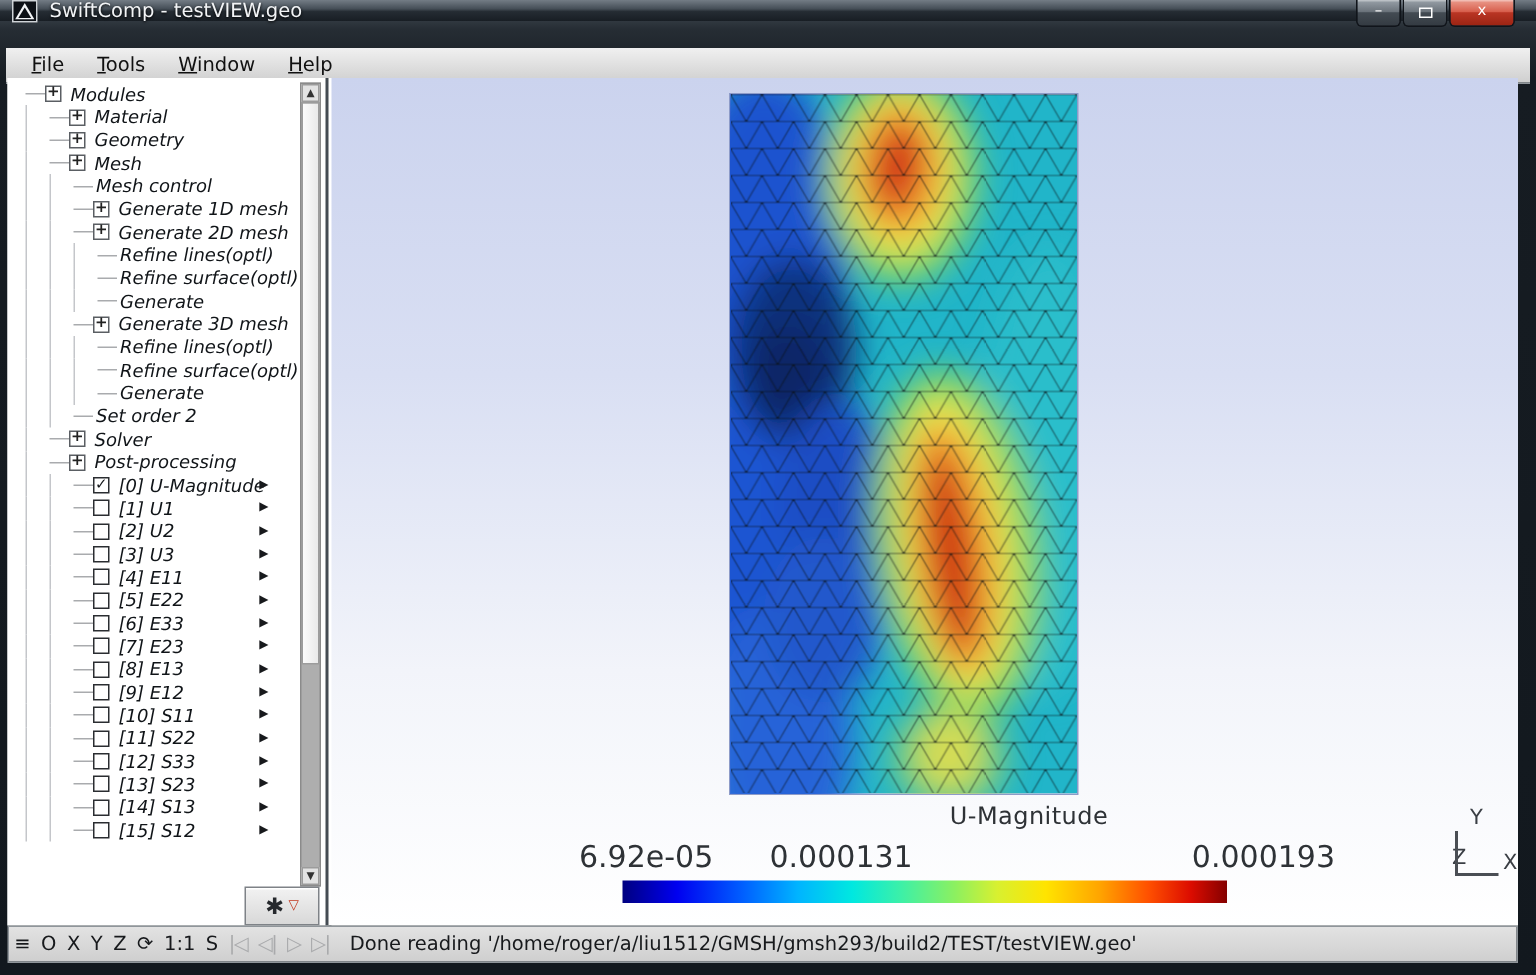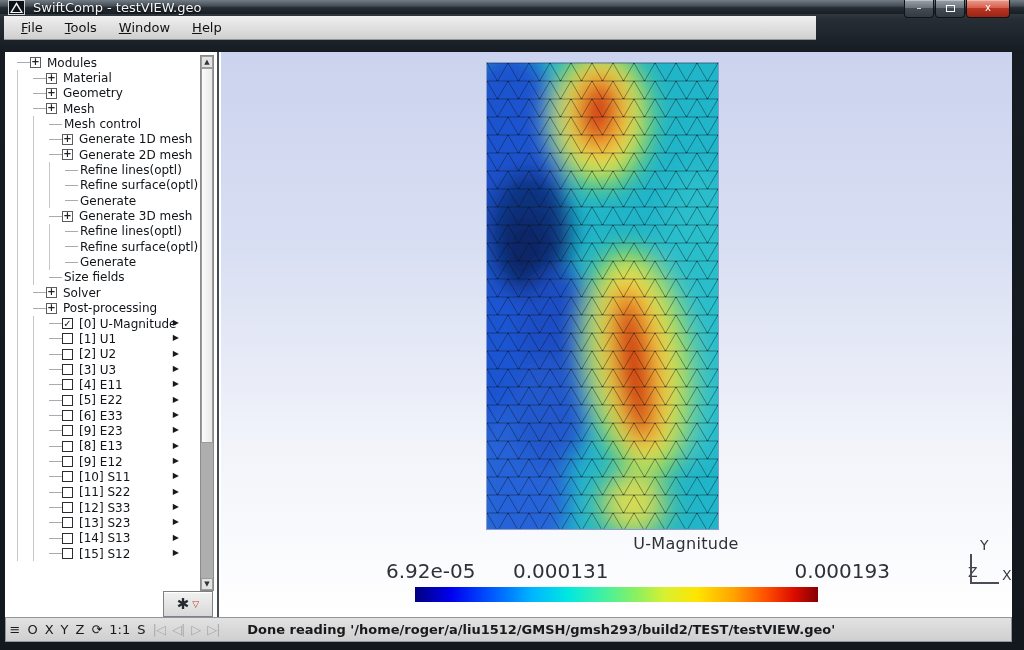--- a/index.html
+++ b/index.html
@@ -21,21 +21,21 @@
   .winbtn { height:18px; border:1px solid #10141a; border-top:none;
     border-radius:0 0 4px 4px; color:#fff; font-size:10px; line-height:16px;
     text-align:center; margin-left:1px;
     background:linear-gradient(180deg,#99a1a9 0%, #6c747c 45%, #434b53 50%, #343b42 100%);
     box-shadow:inset 0 1px 0 rgba(255,255,255,.35); }
   .winbtn.min,.winbtn.max { width:30px; }
   .winbtn.close { width:44px;
     background:linear-gradient(180deg,#eb9c8d 0%, #d8604e 45%, #b93524 50%, #9c2413 100%); }
   .maxglyph { display:inline-block; width:9px; height:7px; border:1px solid #fff; margin-top:5px; }
 
-  .menubar { position:absolute; left:4px; top:16px; width:812px; height:24px;
+  .menubar { position:absolute; left:4px; top:32px; width:1016px; height:24px;
     background:linear-gradient(180deg,#f0f0f0,#d9d9d9 70%,#cfcfcf);
     border-bottom:1px solid #8f959a; display:flex; align-items:center; padding-left:6px; }
   .menu-item { display:inline-block; font-size:13px; color:#111; padding:3px 11px; cursor:default; }
   .menu-item::first-letter { text-decoration:underline; }
 
   
   .client { position:absolute; left:5px; top:52px; width:1007px; height:565px; background:#fff; }
 
   
   .treepanel { position:absolute; left:0; top:0; width:214px; height:565px;
@@ -46,21 +46,21 @@
   .guide { display:inline-block; width:16px; height:100%; flex:0 0 16px;
     background:linear-gradient(90deg,#c4c6ca 1px, transparent 1px); }
   .lead { display:inline-block; width:12px; flex:0 0 12px; }
   .dash { display:inline-block; width:13px; height:1px; background:#a9abae; flex:0 0 13px; }
   .plusbox { display:inline-block; width:11px; height:11px; flex:0 0 11px;
     border:1px solid #5a5e63; background:#fff; margin:0 4px 0 0;
     font-size:10px; line-height:8px; text-align:center; color:#222; font-weight:bold; }
   .checkbox { display:inline-block; width:11px; height:11px; flex:0 0 11px;
     border:1px solid #2a2d31; background:#fff; margin:0 4px 0 0;
     font-size:10px; line-height:10px; text-align:center; color:#14171a; font-weight:bold; }
-  .tree-label { padding-left:2px; }
+  .tree-label { padding-left:2px;font-style:italic; }
   .row-arrow { position:absolute; right:22px; top:2px; font-size:8px; color:#17191c; }
 
   
   .tscroll { position:absolute; right:3px; top:3px; width:14px; height:536px;
     background:#aeaeae; border:1px solid #8b8b8b; }
   .tscroll .arrow { position:absolute; left:0; width:12px; height:12px; background:#e3e3e3;
     border:1px solid #9c9c9c; font-size:7px; line-height:11px; text-align:center; color:#333; }
   .tscroll .up { top:0; }
   .tscroll .down { bottom:0; }
   .tscroll .thumb { position:absolute; left:0; top:12px; width:12px; height:375px;
@@ -96,21 +96,21 @@
   .axes .zlab { position:absolute; left:10px; top:27px; }
   .axes .vline { position:absolute; left:12px; top:17px; width:1.5px; height:29px; background:#4a4e54; }
   .axes .hline { position:absolute; left:12px; top:45px; width:29px; height:1.5px; background:#4a4e54; }
 
   
   .statusbar { position:absolute; left:5px; top:617px; width:1007px; height:25px;
     background:linear-gradient(180deg,#e2e2e2,#cfcfcf); border:1px solid #8f959a;
     display:flex; align-items:center; font-size:13px; color:#17191c; }
   .sb-icon { padding:0 3.5px; cursor:default; }
   .sb-icon.dim { color:#a9aaac; letter-spacing:-1px; }
-  .sb-msg { margin-left:24px; white-space:nowrap;font-weight:bold; }
+  .sb-msg { margin-left:10px; white-space:nowrap; }
 </style>
 </head>
 <body>
 
 <div class="frame">
 
   <div class="titlebar">
     <span class="app-icon">
       <svg width="13" height="11" viewBox="0 0 13 11">
           <polygon points="6.5,0 13,11 0,11" fill="#f2f4f6"></polygon>
@@ -240,21 +240,21 @@
             <span class="guide"></span>
             <span class="guide"></span>
             <span class="dash"></span>
             <span class="tree-label">Generate</span>
           </div>
           <div class="tree-row">
             <span class="lead"></span>
             <span class="guide"></span>
             <span class="guide"></span>
             <span class="dash"></span>
-            <span class="tree-label">Size fields</span>
+            <span class="tree-label">Set order 2</span>
           </div>
           <div class="tree-row">
             <span class="lead"></span>
             <span class="guide"></span>
             <span class="dash"></span>
             <span class="plusbox">+</span>
             <span class="tree-label">Solver</span>
           </div>
           <div class="tree-row">
             <span class="lead"></span>
@@ -325,21 +325,21 @@
             <span class="checkbox"></span>
             <span class="tree-label">[6] E33</span>
             <span class="row-arrow">▶</span>
           </div>
           <div class="tree-row">
             <span class="lead"></span>
             <span class="guide"></span>
             <span class="guide"></span>
             <span class="dash"></span>
             <span class="checkbox"></span>
-            <span class="tree-label">[9] E23</span>
+            <span class="tree-label">[7] E23</span>
             <span class="row-arrow">▶</span>
           </div>
           <div class="tree-row">
             <span class="lead"></span>
             <span class="guide"></span>
             <span class="guide"></span>
             <span class="dash"></span>
             <span class="checkbox"></span>
             <span class="tree-label">[8] E13</span>
             <span class="row-arrow">▶</span>

